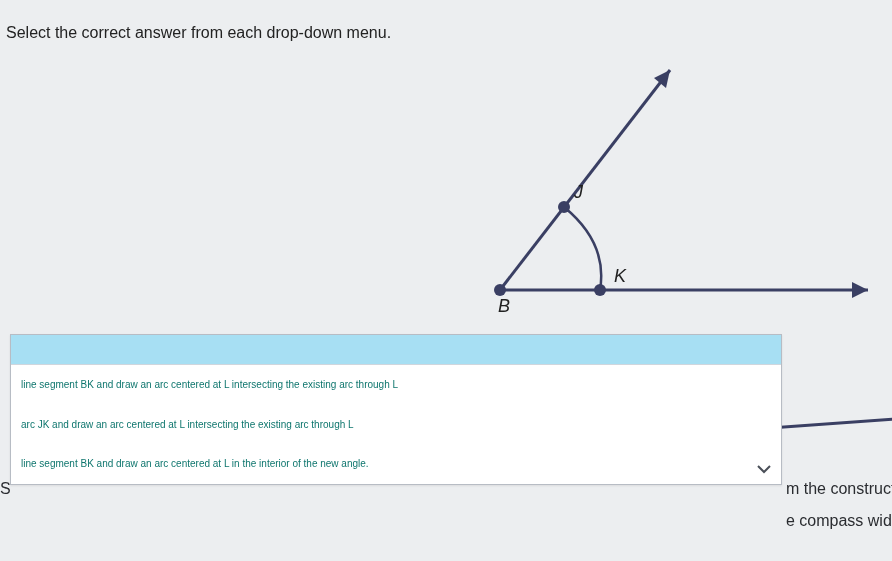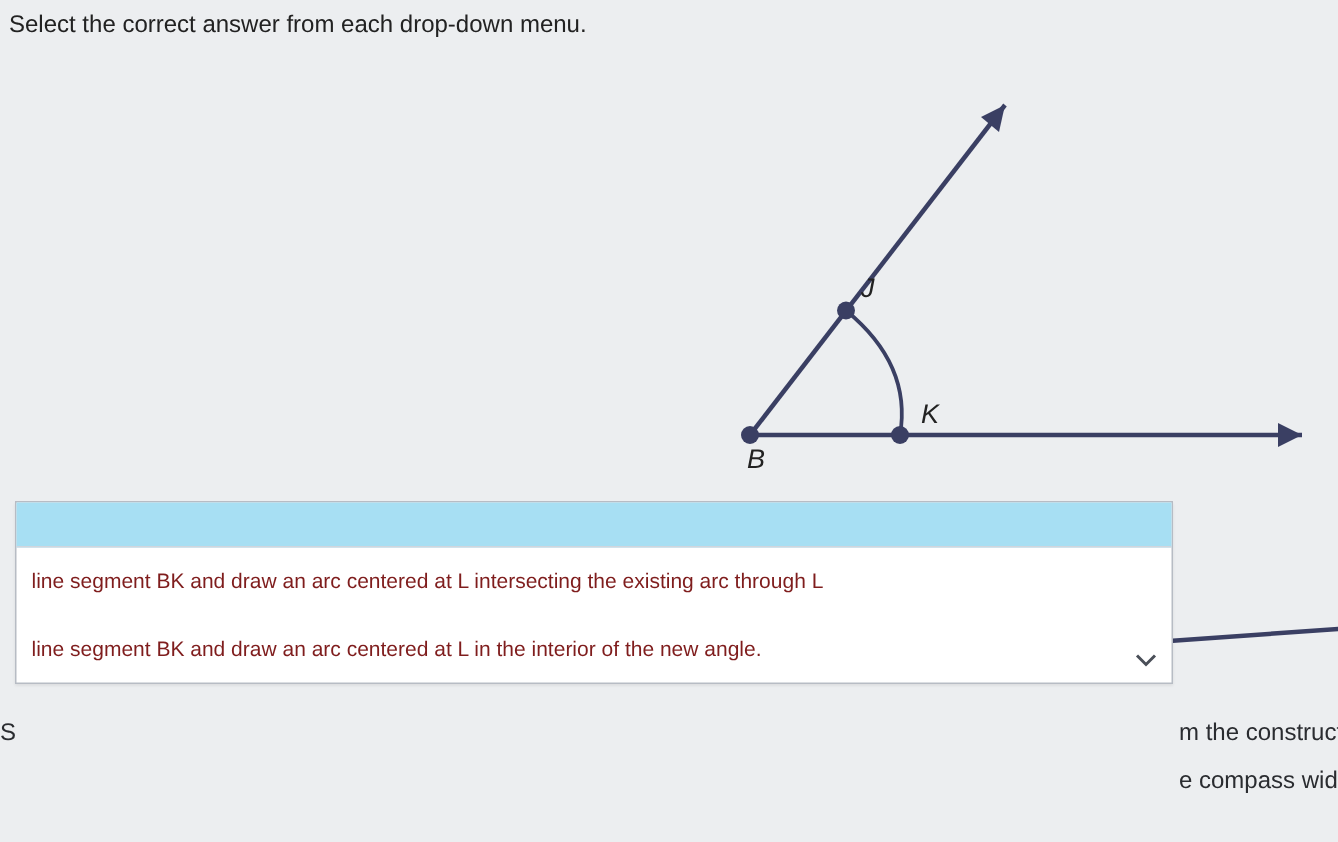--- a/index.html
+++ b/index.html
@@ -6,21 +6,21 @@
   body {
     width: 892px;
     height: 561px;
     background: #eceef0;
     font-family: Arial, Helvetica, sans-serif;
     position: relative;
     overflow: hidden;
   }
   .instruction {
     position: absolute;
-    top: 8px;
+    top: 24px;
     left: 6px;
     font-size: 16px;
     color: #222;
   }
   .diagram {
     position: absolute;
     top: 50px;
     left: 330px;
     width: 560px;
     height: 300px;
@@ -34,22 +34,22 @@
     border: 1px solid #b7bcc4;
     box-shadow: 0 1px 2px rgba(0,0,0,0.08);
   }
   .dropdown-header {
     height: 30px;
     background: #a7dff3;
     border-bottom: 1px solid #d0d6dd;
   }
   .option {
     padding: 13px 10px 13px 10px;
-    font-size: 14px;
-    color: #7f1d1d;
+    font-size: 10px;
+    color: #0f766e;
     cursor: pointer;
     line-height: 1.35;
   }
   .chev-wrap {
     position: absolute;
     right: 8px;
     bottom: 6px;
     width: 18px;
     height: 18px;
     color: #4a4f58;
@@ -109,20 +109,21 @@
     <line x1="0" y1="30" x2="140" y2="20" stroke="#3a3f63" stroke-width="3"></line>
     <polygon points="140,20 124,14 126,30" fill="#3a3f63"></polygon>
   </svg>
 </div>
 
 <div class="s-frag">S</div>
 
 <div class="dropdown">
   <div class="dropdown-header"></div>
   <div class="option">line segment BK and draw an arc centered at L intersecting the existing arc through L</div>
+  <div class="option">arc JK and draw an arc centered at L intersecting the existing arc through L</div>
   <div class="option">line segment BK and draw an arc centered at L in the interior of the new angle.</div>
   <div class="chev-wrap">
     <svg width="18" height="18" viewBox="0 0 18 18">
         <polyline points="3,6 9,12 15,6" fill="none" stroke="#4a4f58" stroke-width="2"></polyline>
       </svg>
   </div>
 </div>
 
 <div class="trailing-text-1">m the construction of</div>
 <div class="trailing-text-2">e compass width to</div>

